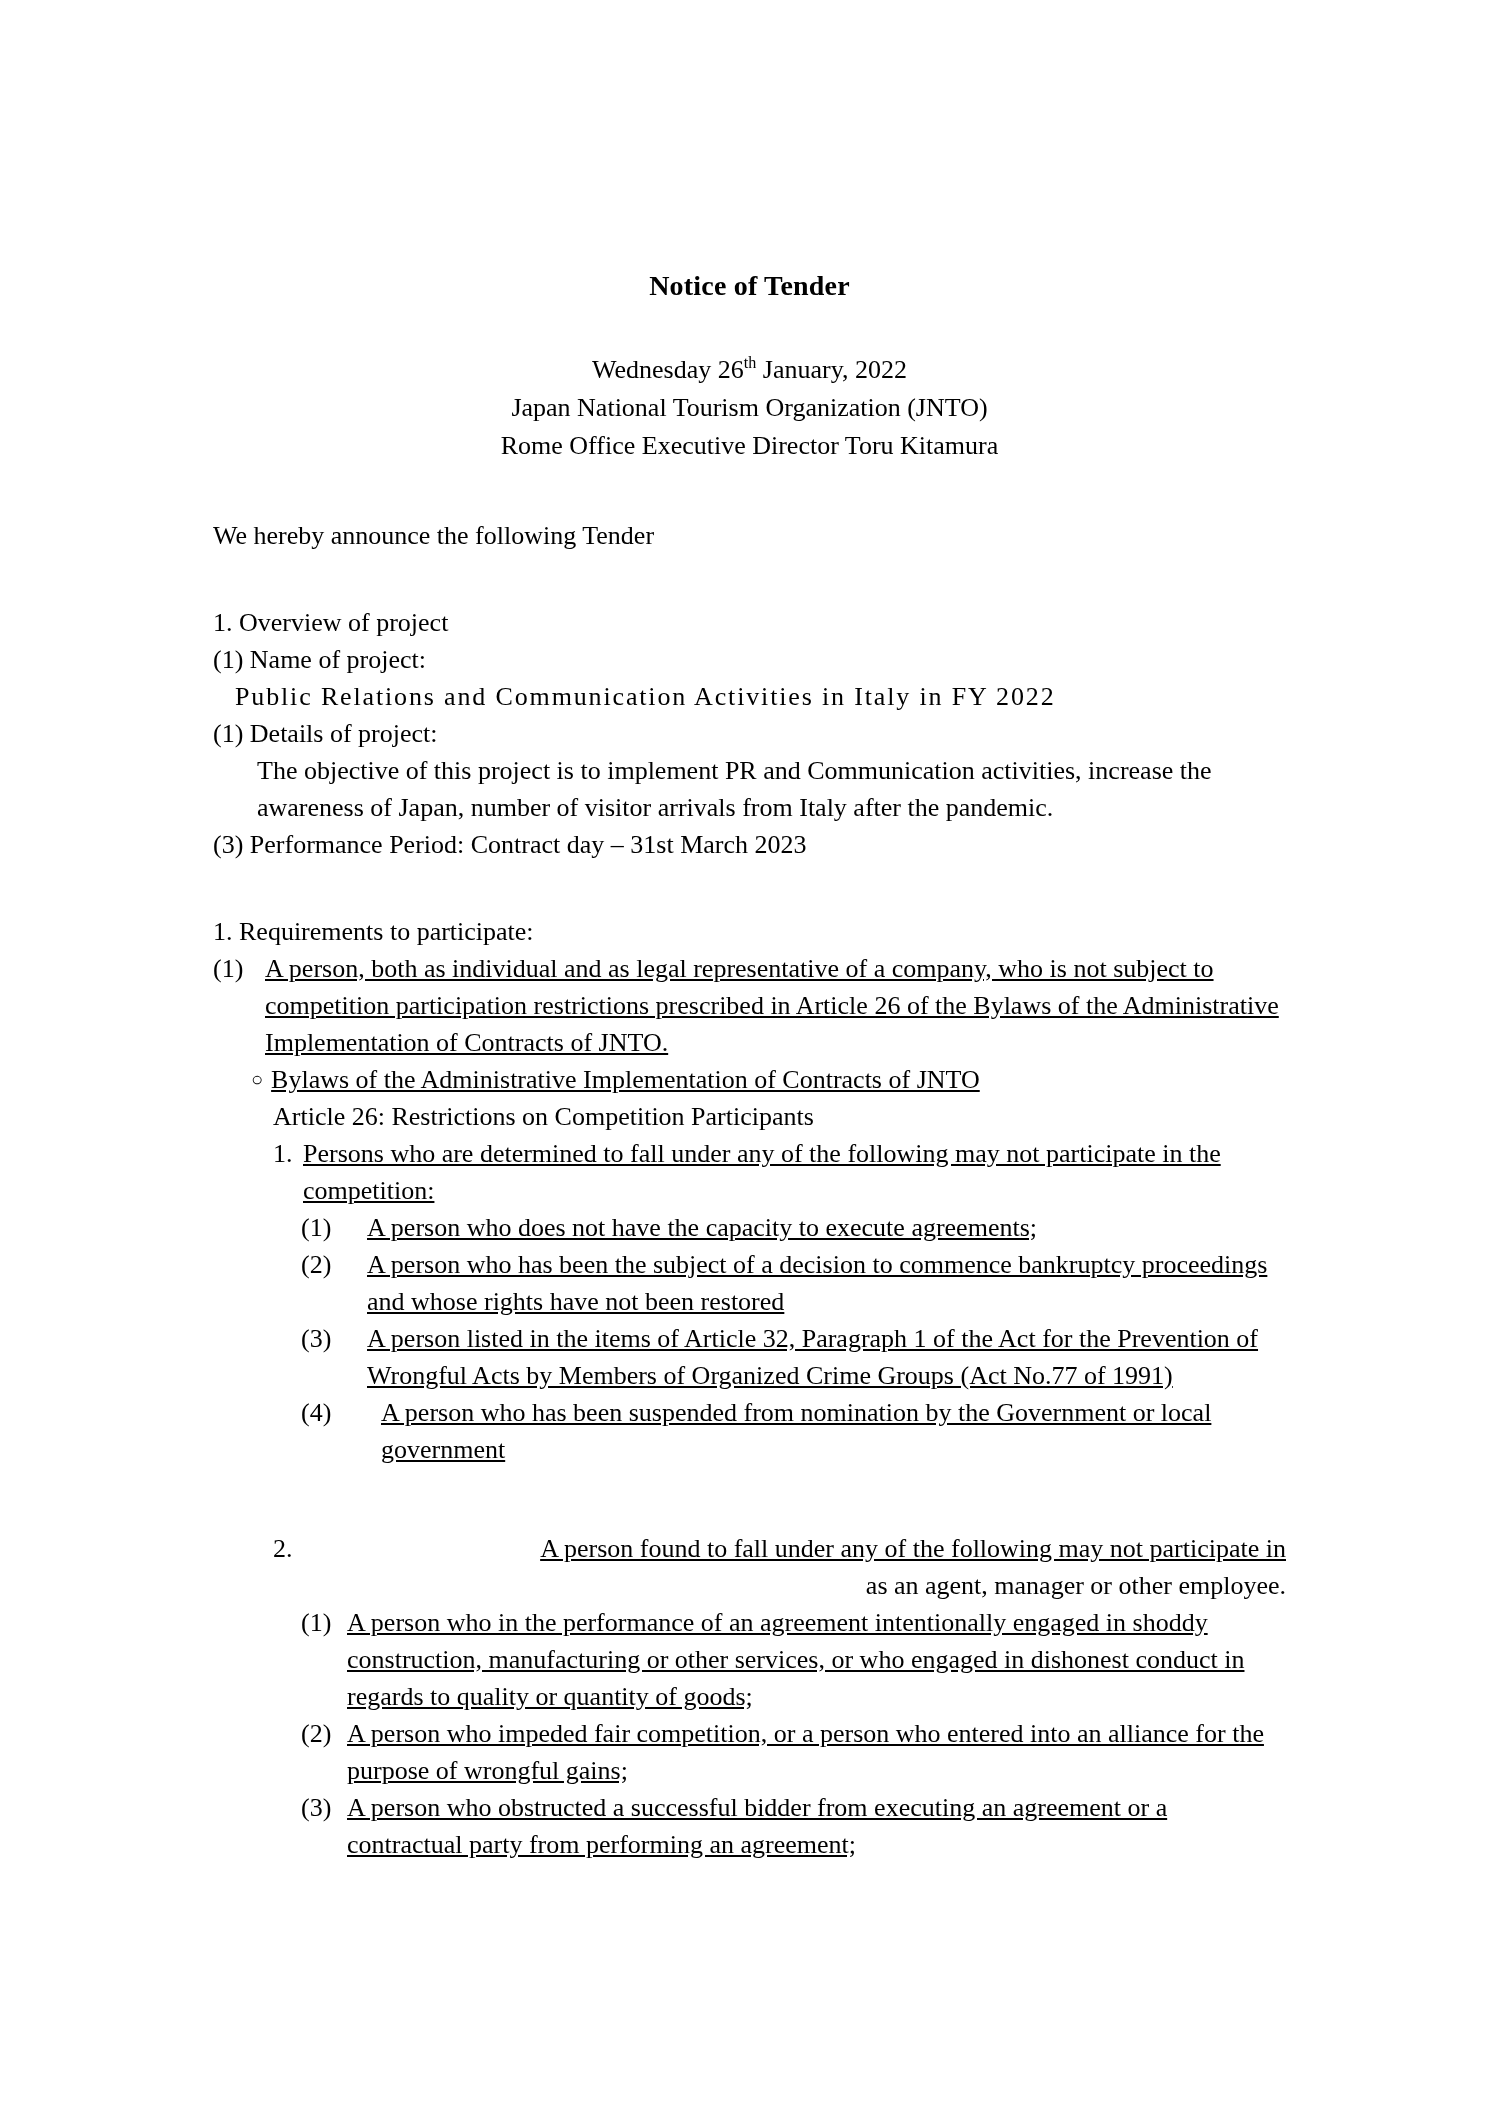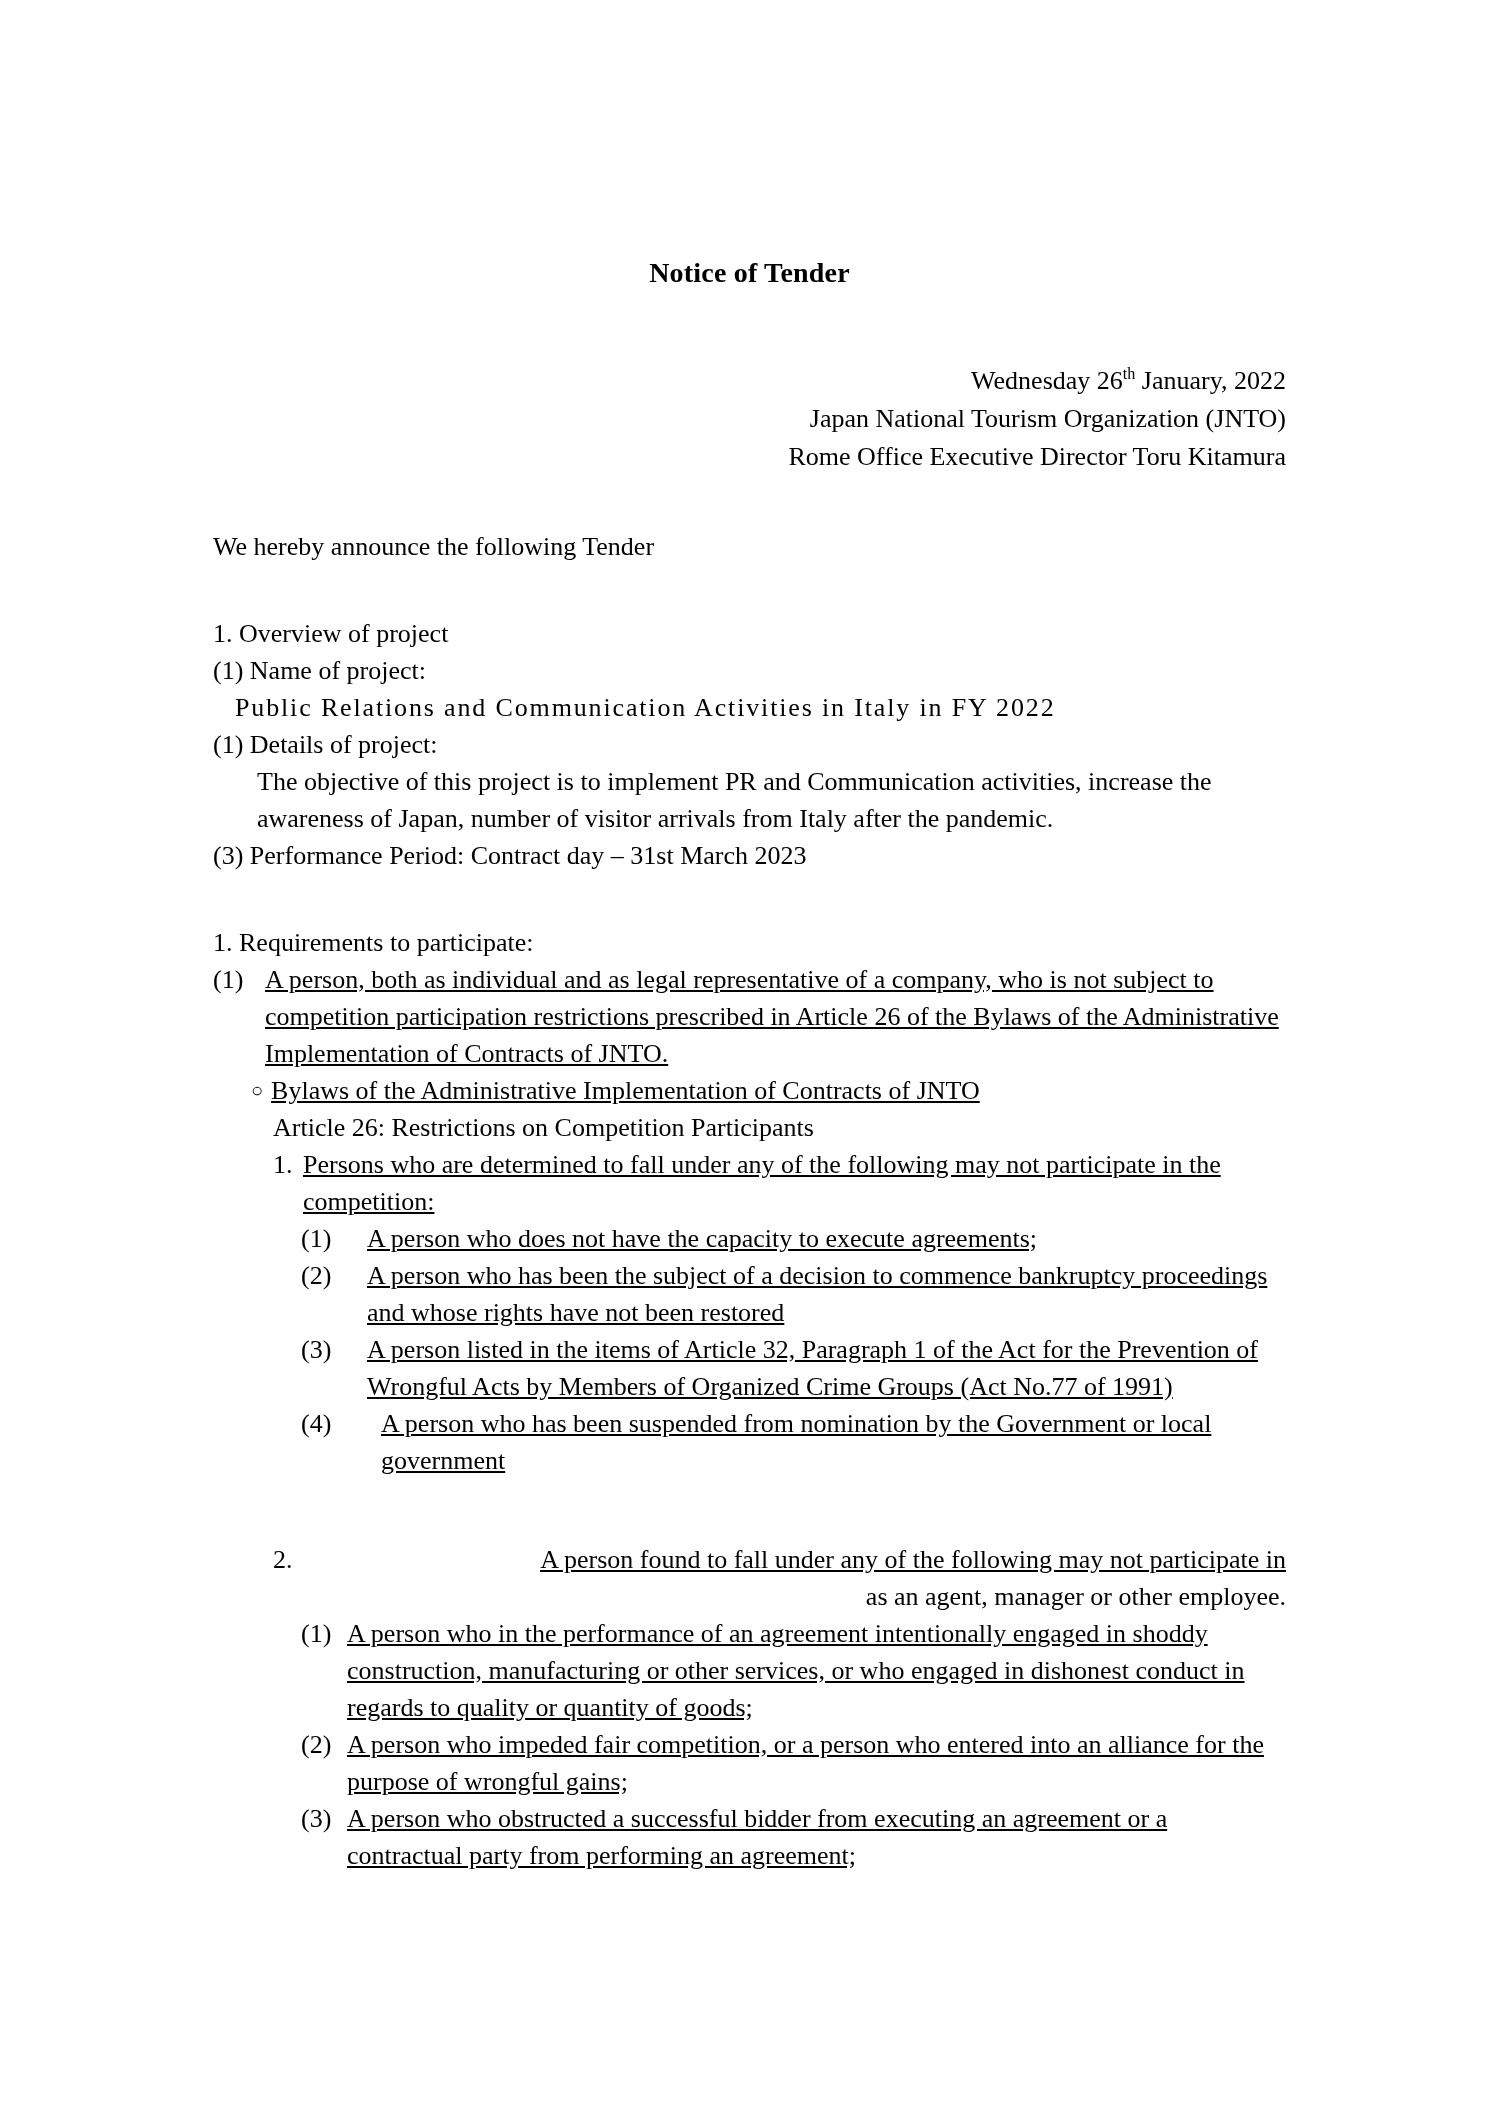--- a/index.html
+++ b/index.html
@@ -20,39 +20,39 @@
     width: 1500px;
     height: 2122px;
     background: #ffffff;
     box-sizing: border-box;
     padding: 0;
     overflow: hidden;
   }
   .content {
     position: absolute;
     left: 213px;
-    top: 4px;
+    top: 17px;
     width: 1073px;
   }
 
   
   .doc-title {
     text-align: center;
     font-weight: bold;
     font-size: 28px;
     line-height: 1.2;
     margin: 0;
     padding-top: 252px;
     letter-spacing: 0.2px;
   }
 
   
   .header-block {
-    margin-top: 72px;
-    text-align: right;
+    margin-top: 48px;
+    text-align: center;
     font-size: 26px;
     line-height: 38px;
   }
   .header-line {
     display: block;
     white-space: nowrap;
   }
   .sup {
     font-size: 0.62em;
     vertical-align: super;

